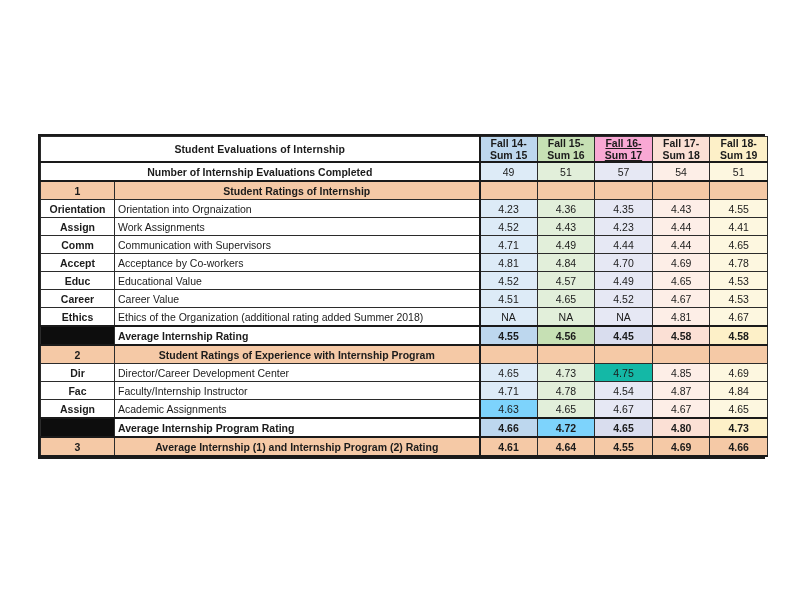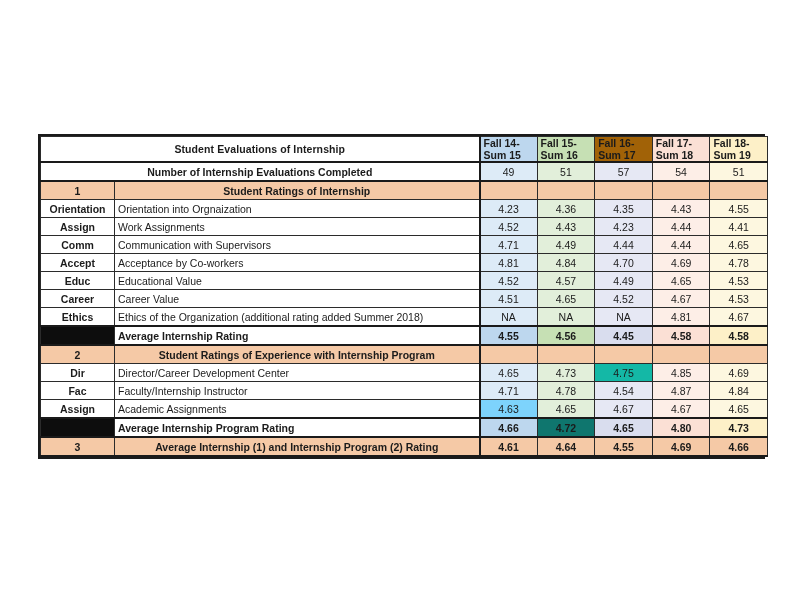--- a/index.html
+++ b/index.html
@@ -53,20 +53,21 @@
     height: 34px;
     font-size: 17px;
     font-weight: bold;
     text-align: center;
     letter-spacing: .1px;
   }
   .hdr-cell {
     height: 34px;
     font-size: 10.5px;
     font-weight: bold;
+    text-align: center;
     white-space: normal;
     line-height: 14px;
   }
   .count-cell {
     height: 17px;
     font-size: 11px;
     text-align: center;
   }
   .section-cell {
     height: 17px;
@@ -90,21 +91,21 @@
         <col class="c-data">
         <col class="c-data">
         <col class="c-data">
         <col class="c-data">
     </colgroup>
     <tbody id="tbody">
         <tr>
           <td class="title-cell fill-white thickb" colspan="2">Student Evaluations of Internship</td>
           <td class="hdr-cell thickb thickl" style="background: rgb(189, 215, 238);"><span>Fall 14-</span><br><span>Sum 15</span></td>
           <td class="hdr-cell thickb" style="background: rgb(198, 224, 180);"><span>Fall 15-</span><br><span>Sum 16</span></td>
-          <td class="hdr-cell thickb" style="background: #a16207;"><span>Fall 16-</span><br><span>Sum 17</span></td>
+          <td class="hdr-cell thickb" style="background: #f9a8d4; text-decoration: underline;"><span>Fall 16-</span><br><span>Sum 17</span></td>
           <td class="hdr-cell thickb" style="background: rgb(251, 224, 213);"><span>Fall 17-</span><br><span>Sum 18</span></td>
           <td class="hdr-cell thickb" style="background: rgb(253, 240, 200); margin-left: 30px;"><span>Fall 18-</span><br><span>Sum 19</span></td>
         </tr>
         <tr>
           <td class="section-cell fill-white thickb" colspan="2">Number of Internship Evaluations Completed</td>
           <td class="count-cell thickb thickl" style="background: rgb(221, 235, 247);">49</td>
           <td class="count-cell thickb" style="background: rgb(226, 239, 218);">51</td>
           <td class="count-cell thickb" style="background: rgb(230, 232, 244); margin-top: 44px;">57</td>
           <td class="count-cell thickb" style="background: rgb(253, 238, 231);">54</td>
           <td class="count-cell thickb" style="background: rgb(253, 247, 224);">51</td>
@@ -223,21 +224,21 @@
           <td class="num thickl" style="background: #7dd3fc; margin-left: 32px;">4.63</td>
           <td class="num" style="background: rgb(226, 239, 218);">4.65</td>
           <td class="num" style="background: rgb(230, 232, 244);">4.67</td>
           <td class="num" style="background: rgb(253, 238, 231);">4.67</td>
           <td class="num" style="background: rgb(253, 247, 224);">4.65</td>
         </tr>
         <tr>
           <td class="fill-black thickt thickb"></td>
           <td class="desc bold fill-white thickt thickb">Average Internship Program Rating</td>
           <td class="num bold thickt thickb thickl" style="background: rgb(189, 215, 238);">4.66</td>
-          <td class="num bold thickt thickb" style="background: #0f766e;">4.72</td>
+          <td class="num bold thickt thickb" style="background: #7dd3fc;">4.72</td>
           <td class="num bold thickt thickb" style="background: rgb(217, 221, 238);">4.65</td>
           <td class="num bold thickt thickb" style="background: rgb(251, 224, 213);">4.80</td>
           <td class="num bold thickt thickb" style="background: rgb(253, 240, 200);">4.73</td>
         </tr>
         <tr>
           <td class="code fill-peach thickb">3</td>
           <td class="section-cell fill-peach thickb">Average Internship (1) and Internship Program (2) Rating</td>
           <td class="num bold fill-peach thickb thickl">4.61</td>
           <td class="num bold fill-peach thickb">4.64</td>
           <td class="num bold fill-peach thickb">4.55</td>

